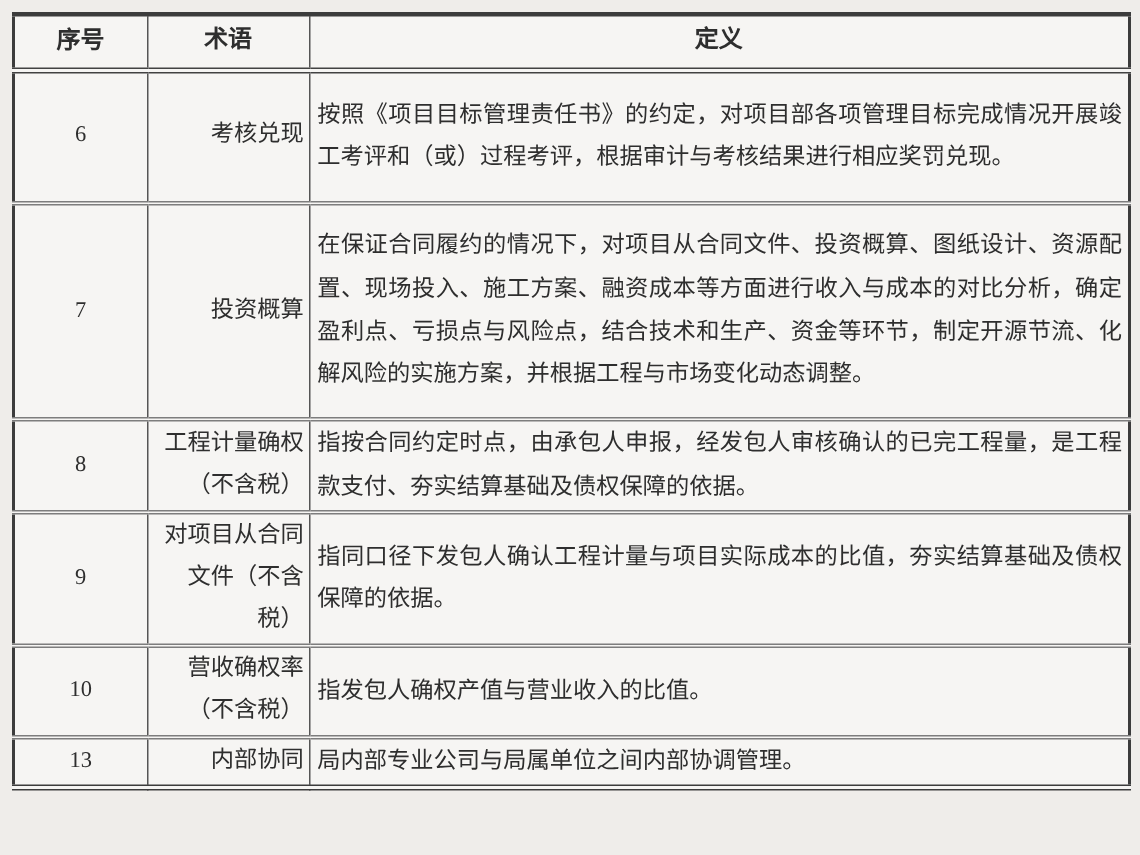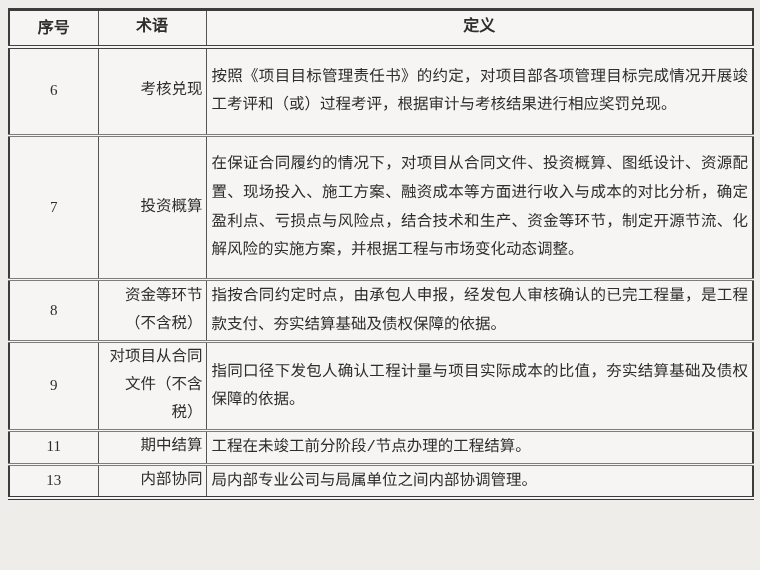--- a/index.html
+++ b/index.html
@@ -92,32 +92,32 @@
         <td class="term">考核兑现</td>
         <td class="def">按照《项目目标管理责任书》的约定，对项目部各项管理目标完成情况开展竣工考评和（或）过程考评，根据审计与考核结果进行相应奖罚兑现。</td>
       </tr>
       <tr class="r7">
         <td class="no">7</td>
         <td class="term">投资概算</td>
         <td class="def">在保证合同履约的情况下，对项目从合同文件、投资概算、图纸设计、资源配置、现场投入、施工方案、融资成本等方面进行收入与成本的对比分析，确定盈利点、亏损点与风险点，结合技术和生产、资金等环节，制定开源节流、化解风险的实施方案，并根据工程与市场变化动态调整。</td>
       </tr>
       <tr class="r8">
         <td class="no">8</td>
-        <td class="term">资金等环节（不含税）</td>
+        <td class="term">工程计量确权（不含税）</td>
         <td class="def">指按合同约定时点，由承包人申报，经发包人审核确认的已完工程量，是工程款支付、夯实结算基础及债权保障的依据。</td>
       </tr>
       <tr class="r9">
         <td class="no">9</td>
         <td class="term">对项目从合同文件（不含税）</td>
         <td class="def">指同口径下发包人确认工程计量与项目实际成本的比值，夯实结算基础及债权保障的依据。</td>
       </tr>
-      <tr class="r11">
-        <td class="no">11</td>
-        <td class="term">期中结算</td>
-        <td class="def">工程在未竣工前分阶段/节点办理的工程结算。</td>
+      <tr class="r10">
+        <td class="no">10</td>
+        <td class="term">营收确权率（不含税）</td>
+        <td class="def">指发包人确权产值与营业收入的比值。</td>
       </tr>
       <tr class="r13">
         <td class="no">13</td>
         <td class="term">内部协同</td>
         <td class="def">局内部专业公司与局属单位之间内部协调管理。</td>
       </tr>
     </tbody>
   </table>
 </div>
 

